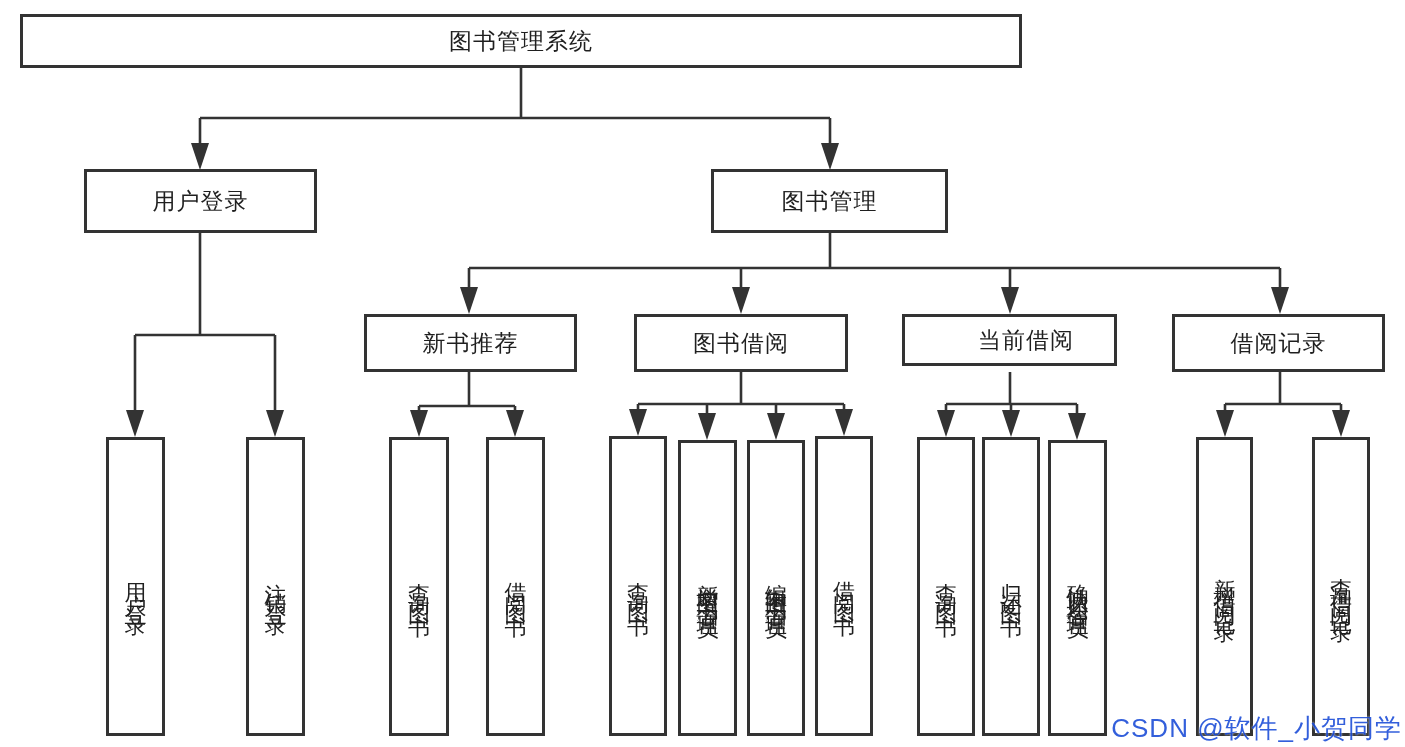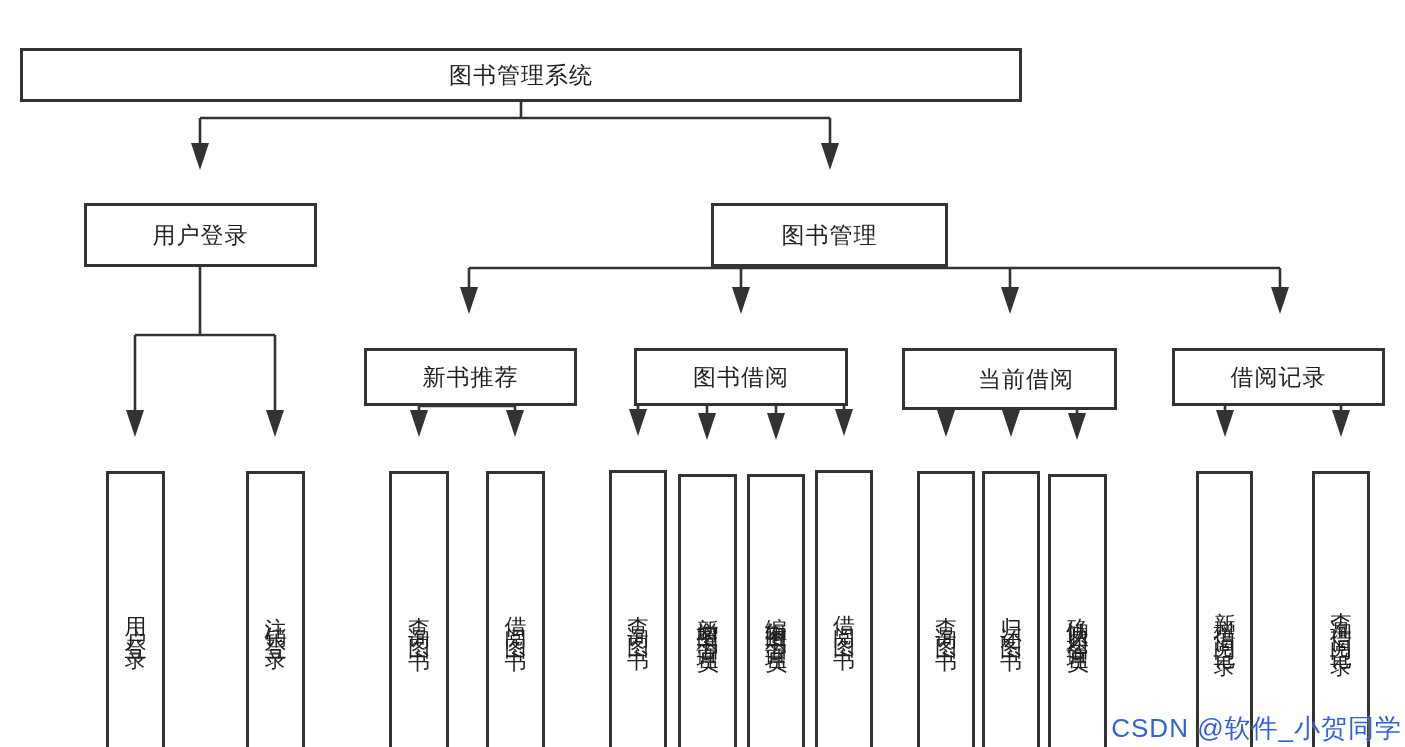--- a/index.html
+++ b/index.html
@@ -16,21 +16,20 @@
     position:absolute;
     box-sizing:border-box;
     background:#ffffff;
     border:3px solid #333333;
     display:flex;
     align-items:center;
     justify-content:center;
     font-size:23px;
     letter-spacing:1px;
     z-index:2;
-    margin-top:34px;
   }
   .leaf{
     writing-mode:vertical-rl;
     text-orientation:mixed;
     font-size:22px;
     letter-spacing:11px;
     line-height:1;
   }
   .leaf.long{letter-spacing:5px;}
   .watermark{
@@ -72,21 +71,21 @@
       M1225 437 L1216 410 L1234 410 Z  M1341 437 L1332 410 L1350 410 Z"></path>
   </svg>
 
   <div class="node" style="left:20px;top:14px;width:1002px;height:54px;">图书管理系统</div>
 
   <div class="node" style="left:84px;top:169px;width:233px;height:64px;">用户登录</div>
   <div class="node" style="left:711px;top:169px;width:237px;height:64px;">图书管理</div>
 
   <div class="node" style="left:364px;top:314px;width:213px;height:58px;">新书推荐</div>
   <div class="node" style="left:634px;top:314px;width:214px;height:58px;">图书借阅</div>
-  <div class="node" style="left:902px;top:314px;width:215px;height:62px;padding-left:33px;">当前借阅</div>
+  <div class="node" style="left:902px;top:314px;width:215px;height:52px;padding-left:33px;">当前借阅</div>
   <div class="node" style="left:1172px;top:314px;width:213px;height:58px;">借阅记录</div>
 
   <div class="node leaf" style="left:106px;top:437px;width:59px;height:299px;">用户登录</div>
   <div class="node leaf" style="left:246px;top:437px;width:59px;height:299px;">注销登录</div>
 
   <div class="node leaf" style="left:389px;top:437px;width:60px;height:299px;">查询图书</div>
   <div class="node leaf" style="left:486px;top:437px;width:59px;height:299px;">借阅图书</div>
 
   <div class="node leaf" style="left:609px;top:436px;width:58px;height:300px;">查询图书</div>
   <div class="node leaf long" style="left:678px;top:440px;width:59px;height:296px;">新增图书（管理员）</div>

